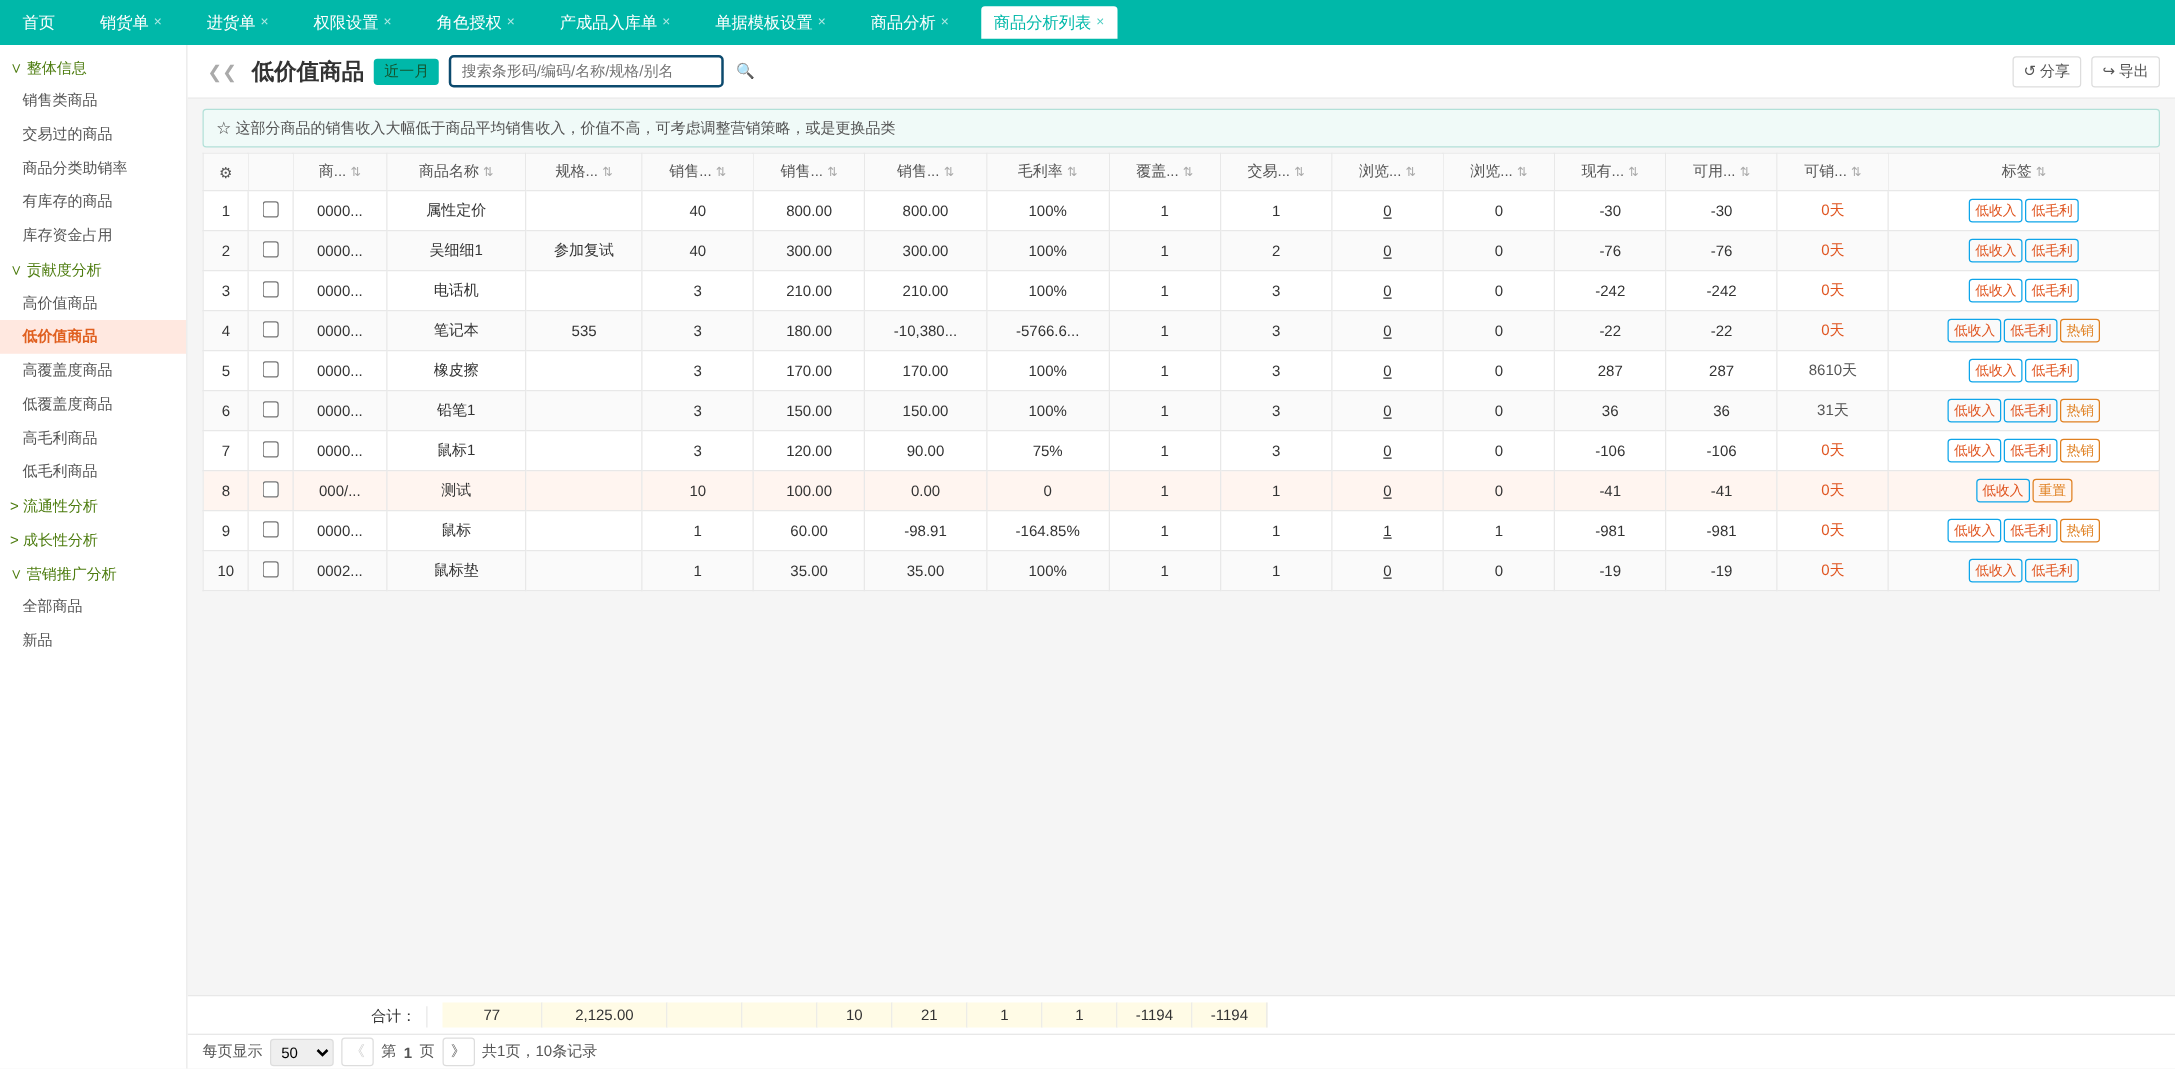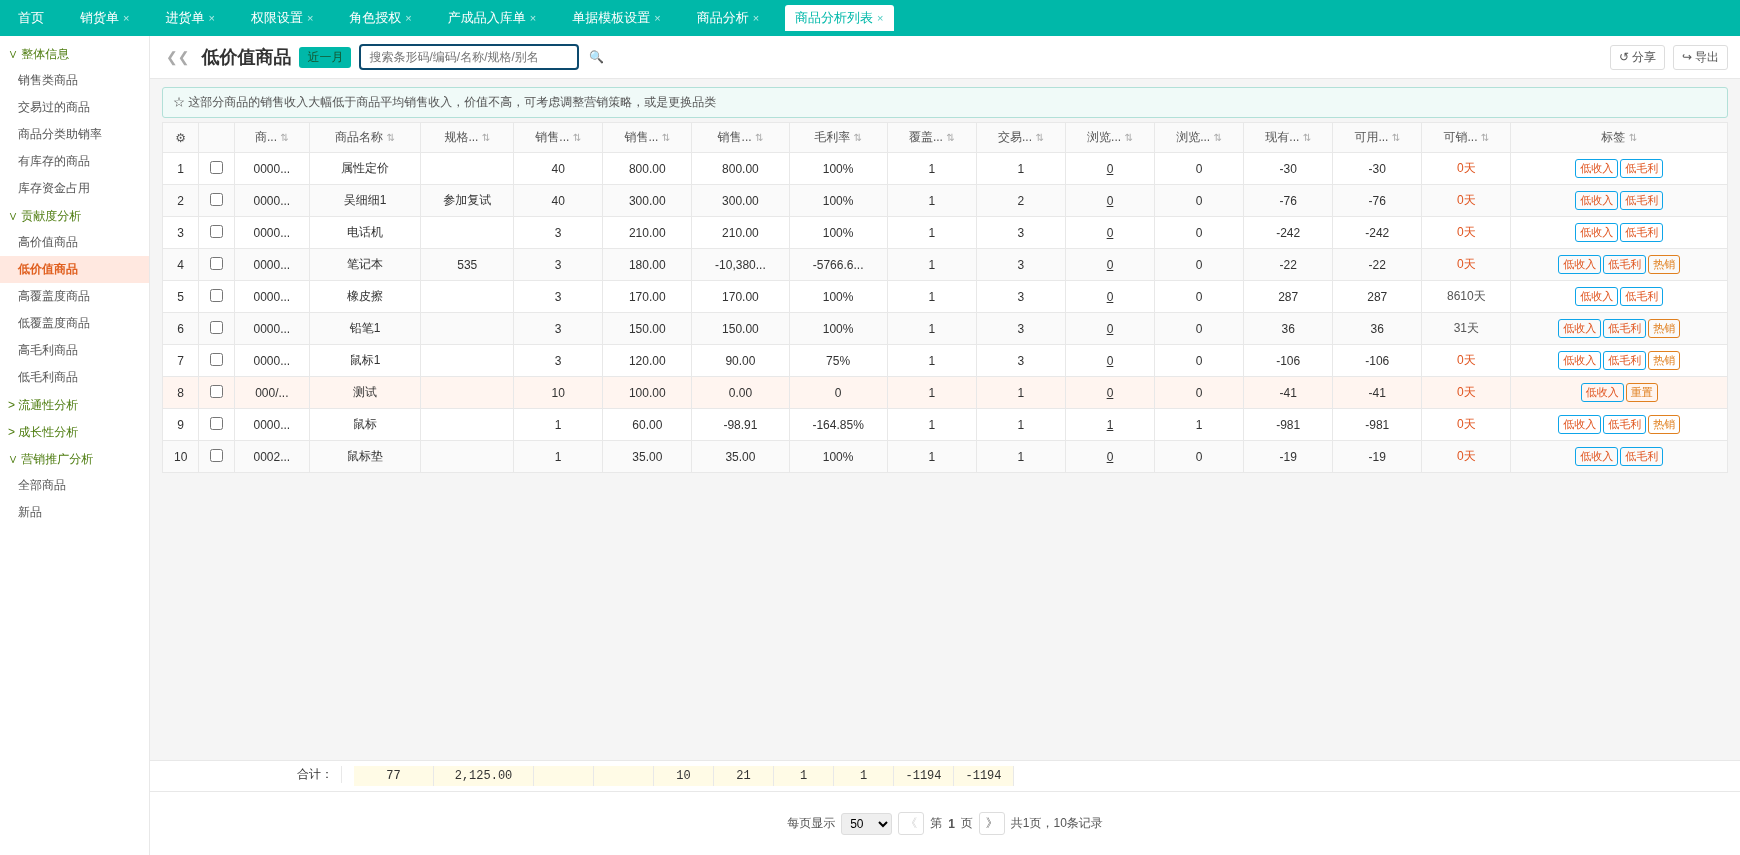--- a/index.html
+++ b/index.html
@@ -171,24 +171,24 @@
 
     .zero-days { color: #e05520; }
     .days-normal { color: #555; }
 
     .underline-link { text-decoration: underline; cursor: pointer; color: #333; }
 
     
     .pagination {
       background: #fff;
       border-top: 1px solid #e8e8e8;
-      padding: 20px 12px;
+      padding: 2px 12px;
       display: flex;
       align-items: center;
-      justify-content: center;
+      justify-content: flex-start;
       gap: 6px;
       font-size: 12px;
     }
     .pagination span { color: #555; }
     .pagination .page-num { font-weight: bold; }
     .pg-select {
       border: 1px solid #ddd;
       border-radius: 3px;
       padding: 2px 4px;
       font-size: 12px;
@@ -520,21 +520,21 @@
               <td>-19</td>
               <td>-19</td>
               <td><span class="zero-days">0天</span></td>
               <td><span class="tag tag-red">低收入</span><span class="tag tag-red">低毛利</span></td>
             </tr>
           </tbody>
         </table>
     </div>
 
     <div class="footer-totals" id="footer-totals">
-  <div style="display:flex; align-items:flex-start; width:100%;font-family:Liberation Mono, monospace;">
+  <div style="display:flex; align-items:flex-end; width:100%;">
     <div class="ft-label">合计：</div>
     <div class="ft-cells">
       <div class="ft-cell" style="min-width:80px;">77</div>
       <div class="ft-cell" style="min-width:100px;">2,125.00</div>
       <div class="ft-cell" style="min-width:60px;"></div>
       <div class="ft-cell" style="min-width:60px;"></div>
       <div class="ft-cell" style="min-width:60px;">10</div>
       <div class="ft-cell" style="min-width:60px;">21</div>
       <div class="ft-cell" style="min-width:60px;">1</div>
       <div class="ft-cell" style="min-width:60px;">1</div>

